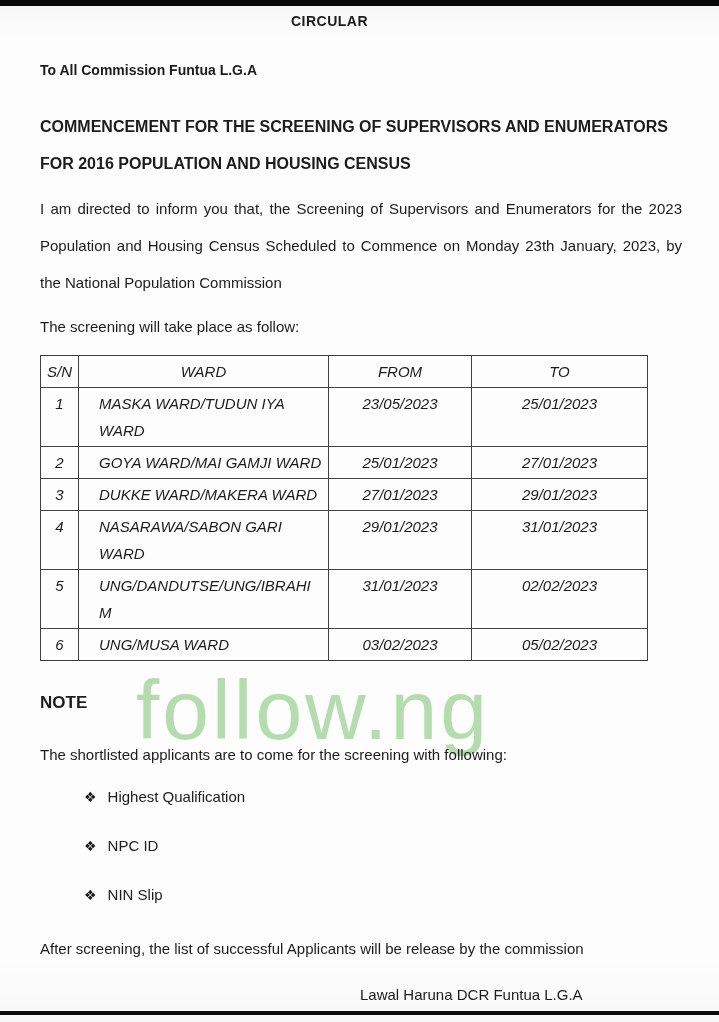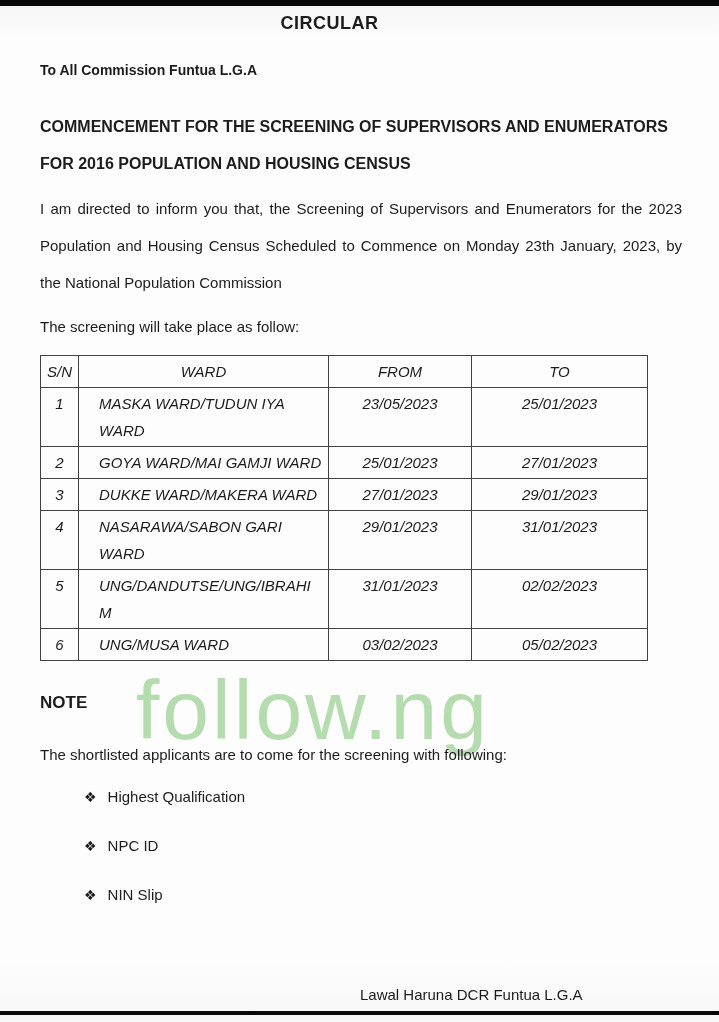--- a/index.html
+++ b/index.html
@@ -12,21 +12,21 @@
     color:#1c1c1c;
     overflow:hidden;
   }
   .top-bar    { position:absolute; top:0; left:0; width:719px; height:6px; background:#090909; z-index:4; }
   .bottom-bar { position:absolute; top:1011px; left:0; width:719px; height:4px; background:#090909; z-index:4; }
 
   .layer { position:absolute; z-index:2; }
 
   .circular-label {
     top:13px; left:0; width:659px; text-align:center;
-    font-size:18px; font-weight:600; letter-spacing:0.5px;
+    font-size:14px; font-weight:600; letter-spacing:0.5px;
   }
   .recipient {
     top:62px; left:40px;
     font-size:14px; font-weight:700;
   }
   .doc-title {
     top:108px; left:40px; width:642px;
     font-size:16px; font-weight:700; line-height:37px;
   }
   .intro {
@@ -168,16 +168,17 @@
   <div class="layer note-heading">NOTE</div>
 
   <div class="layer note-lead">The shortlisted applicants are to come for the screening with following:</div>
 
   <ul class="requirements">
       <li><span class="bullet">❖</span><span>Highest Qualification</span></li>
       <li><span class="bullet">❖</span><span>NPC ID</span></li>
       <li><span class="bullet">❖</span><span>NIN Slip</span></li>
     </ul>
 
+  <div class="layer closing">After screening, the list of successful Applicants will be release by the commission</div>
 
   <div class="layer signature">Lawal Haruna DCR Funtua L.G.A</div>
 
 </div>
 
 </body></html>

